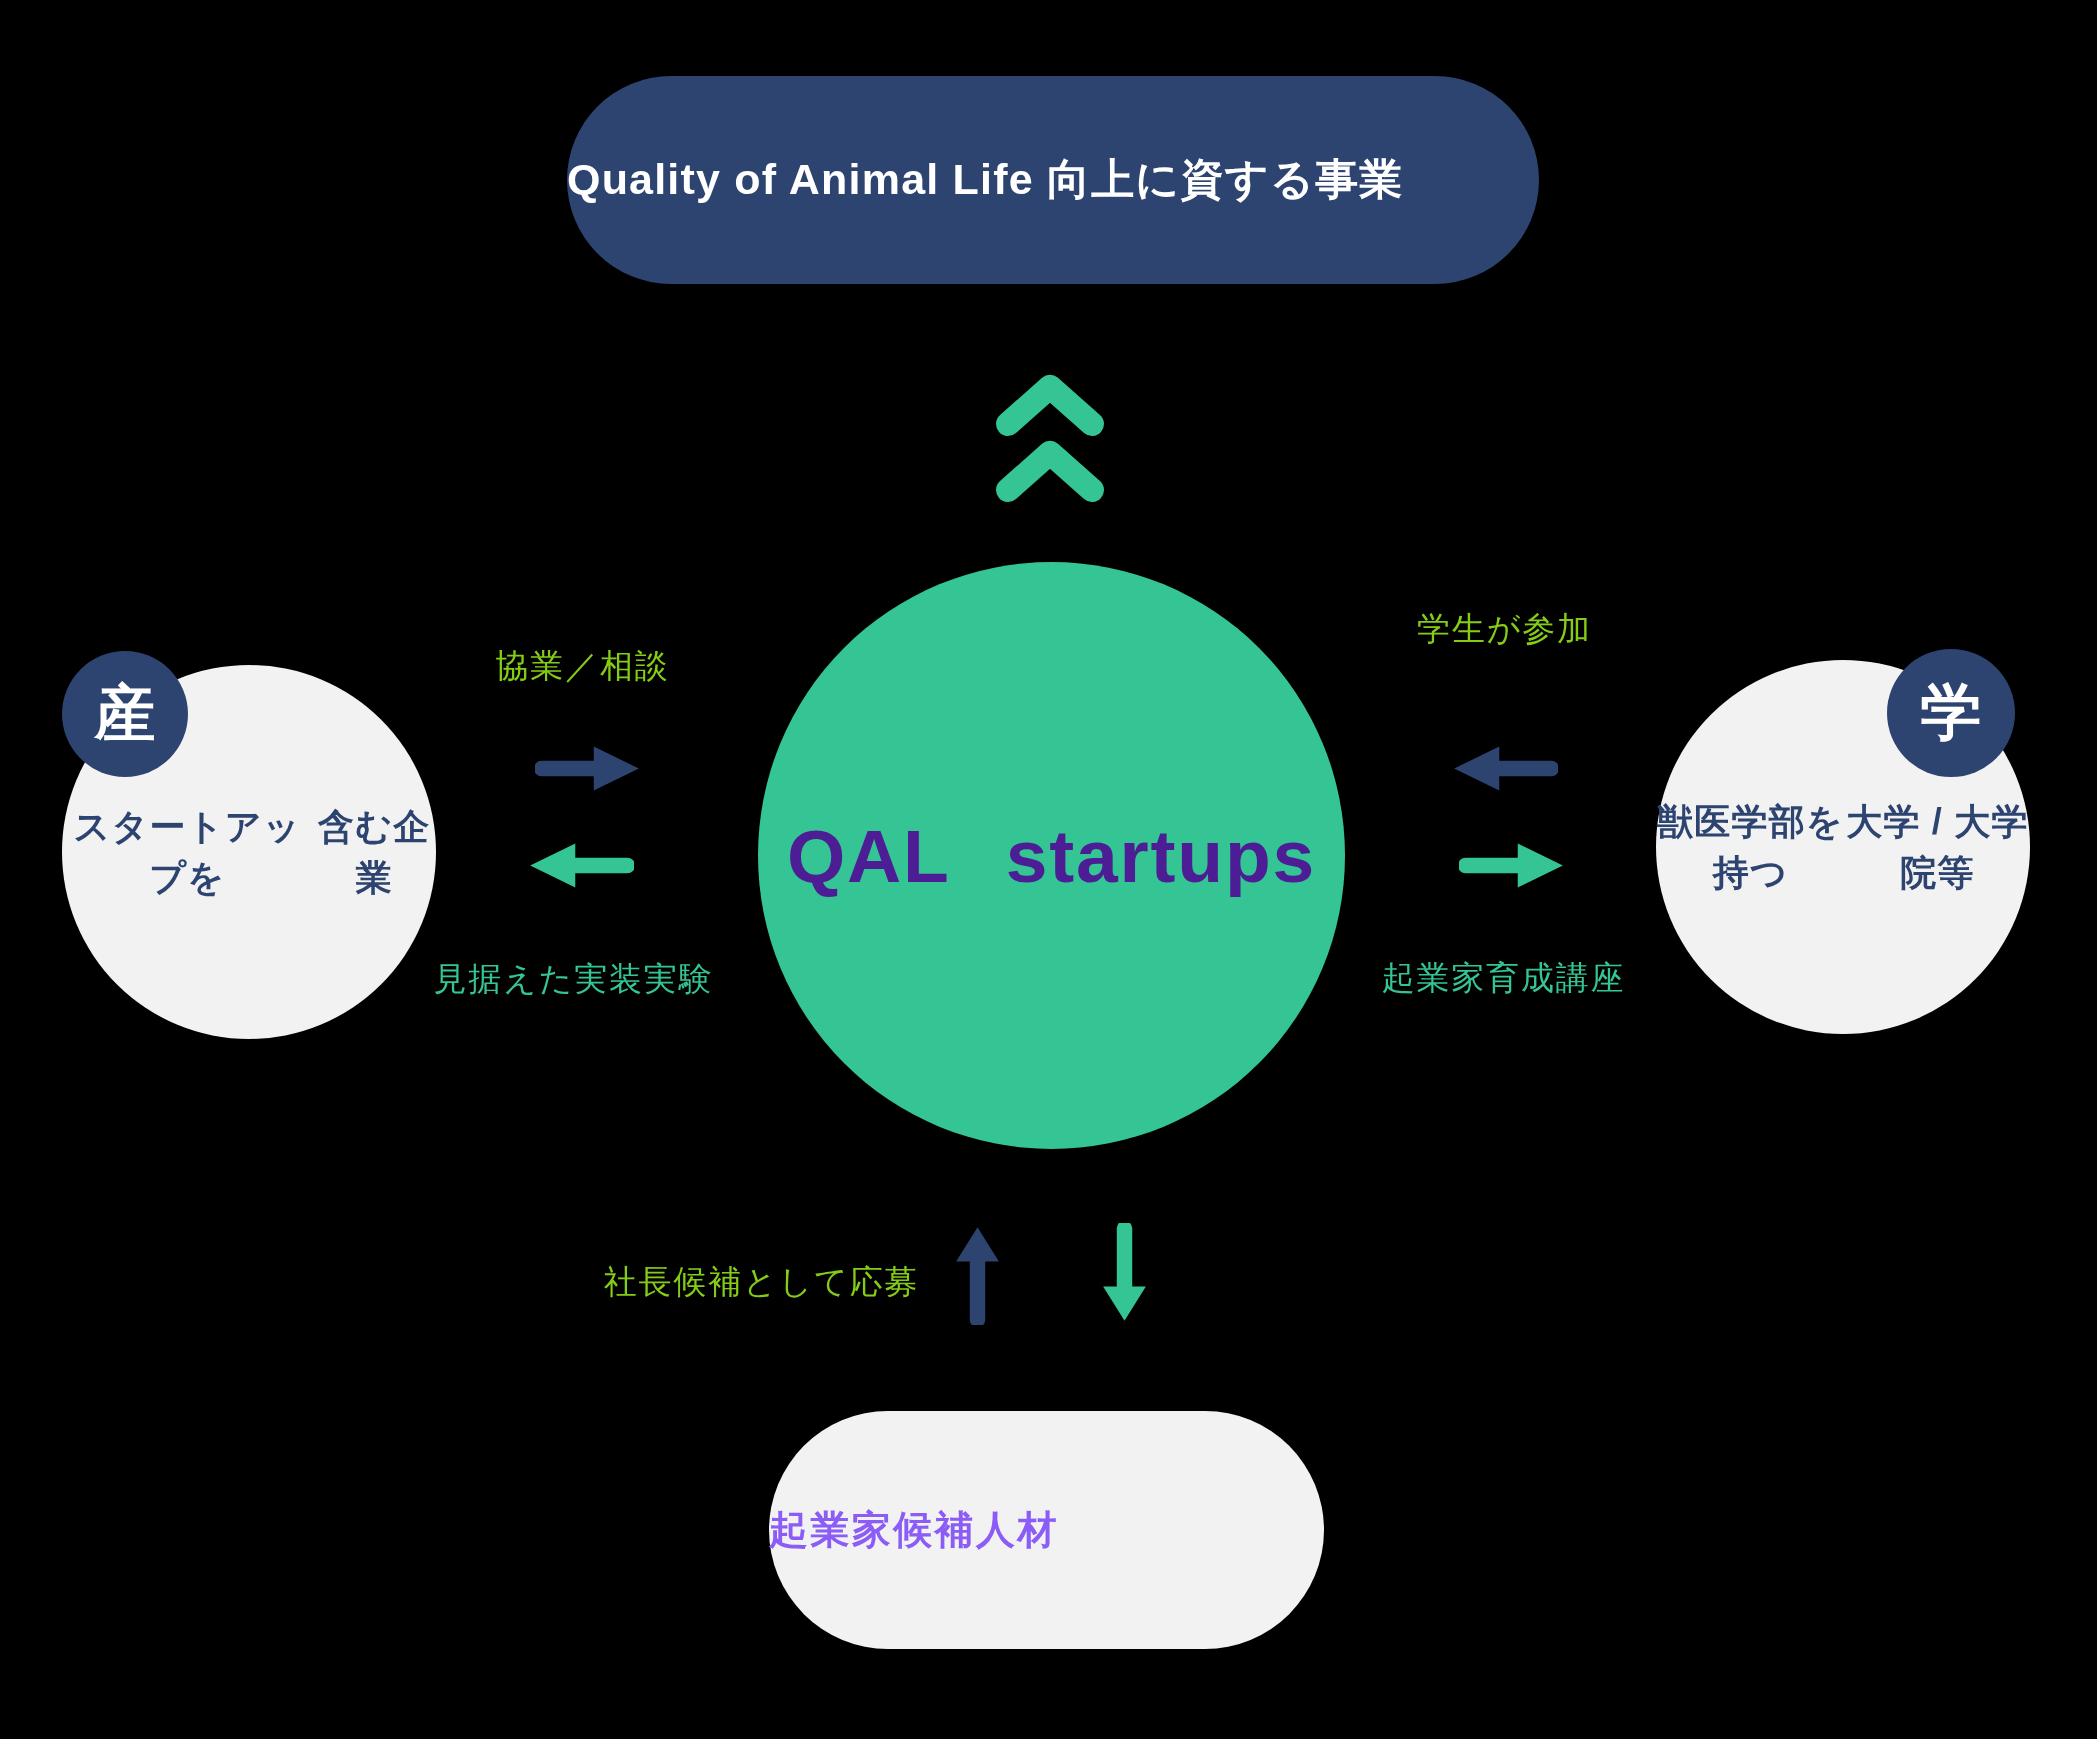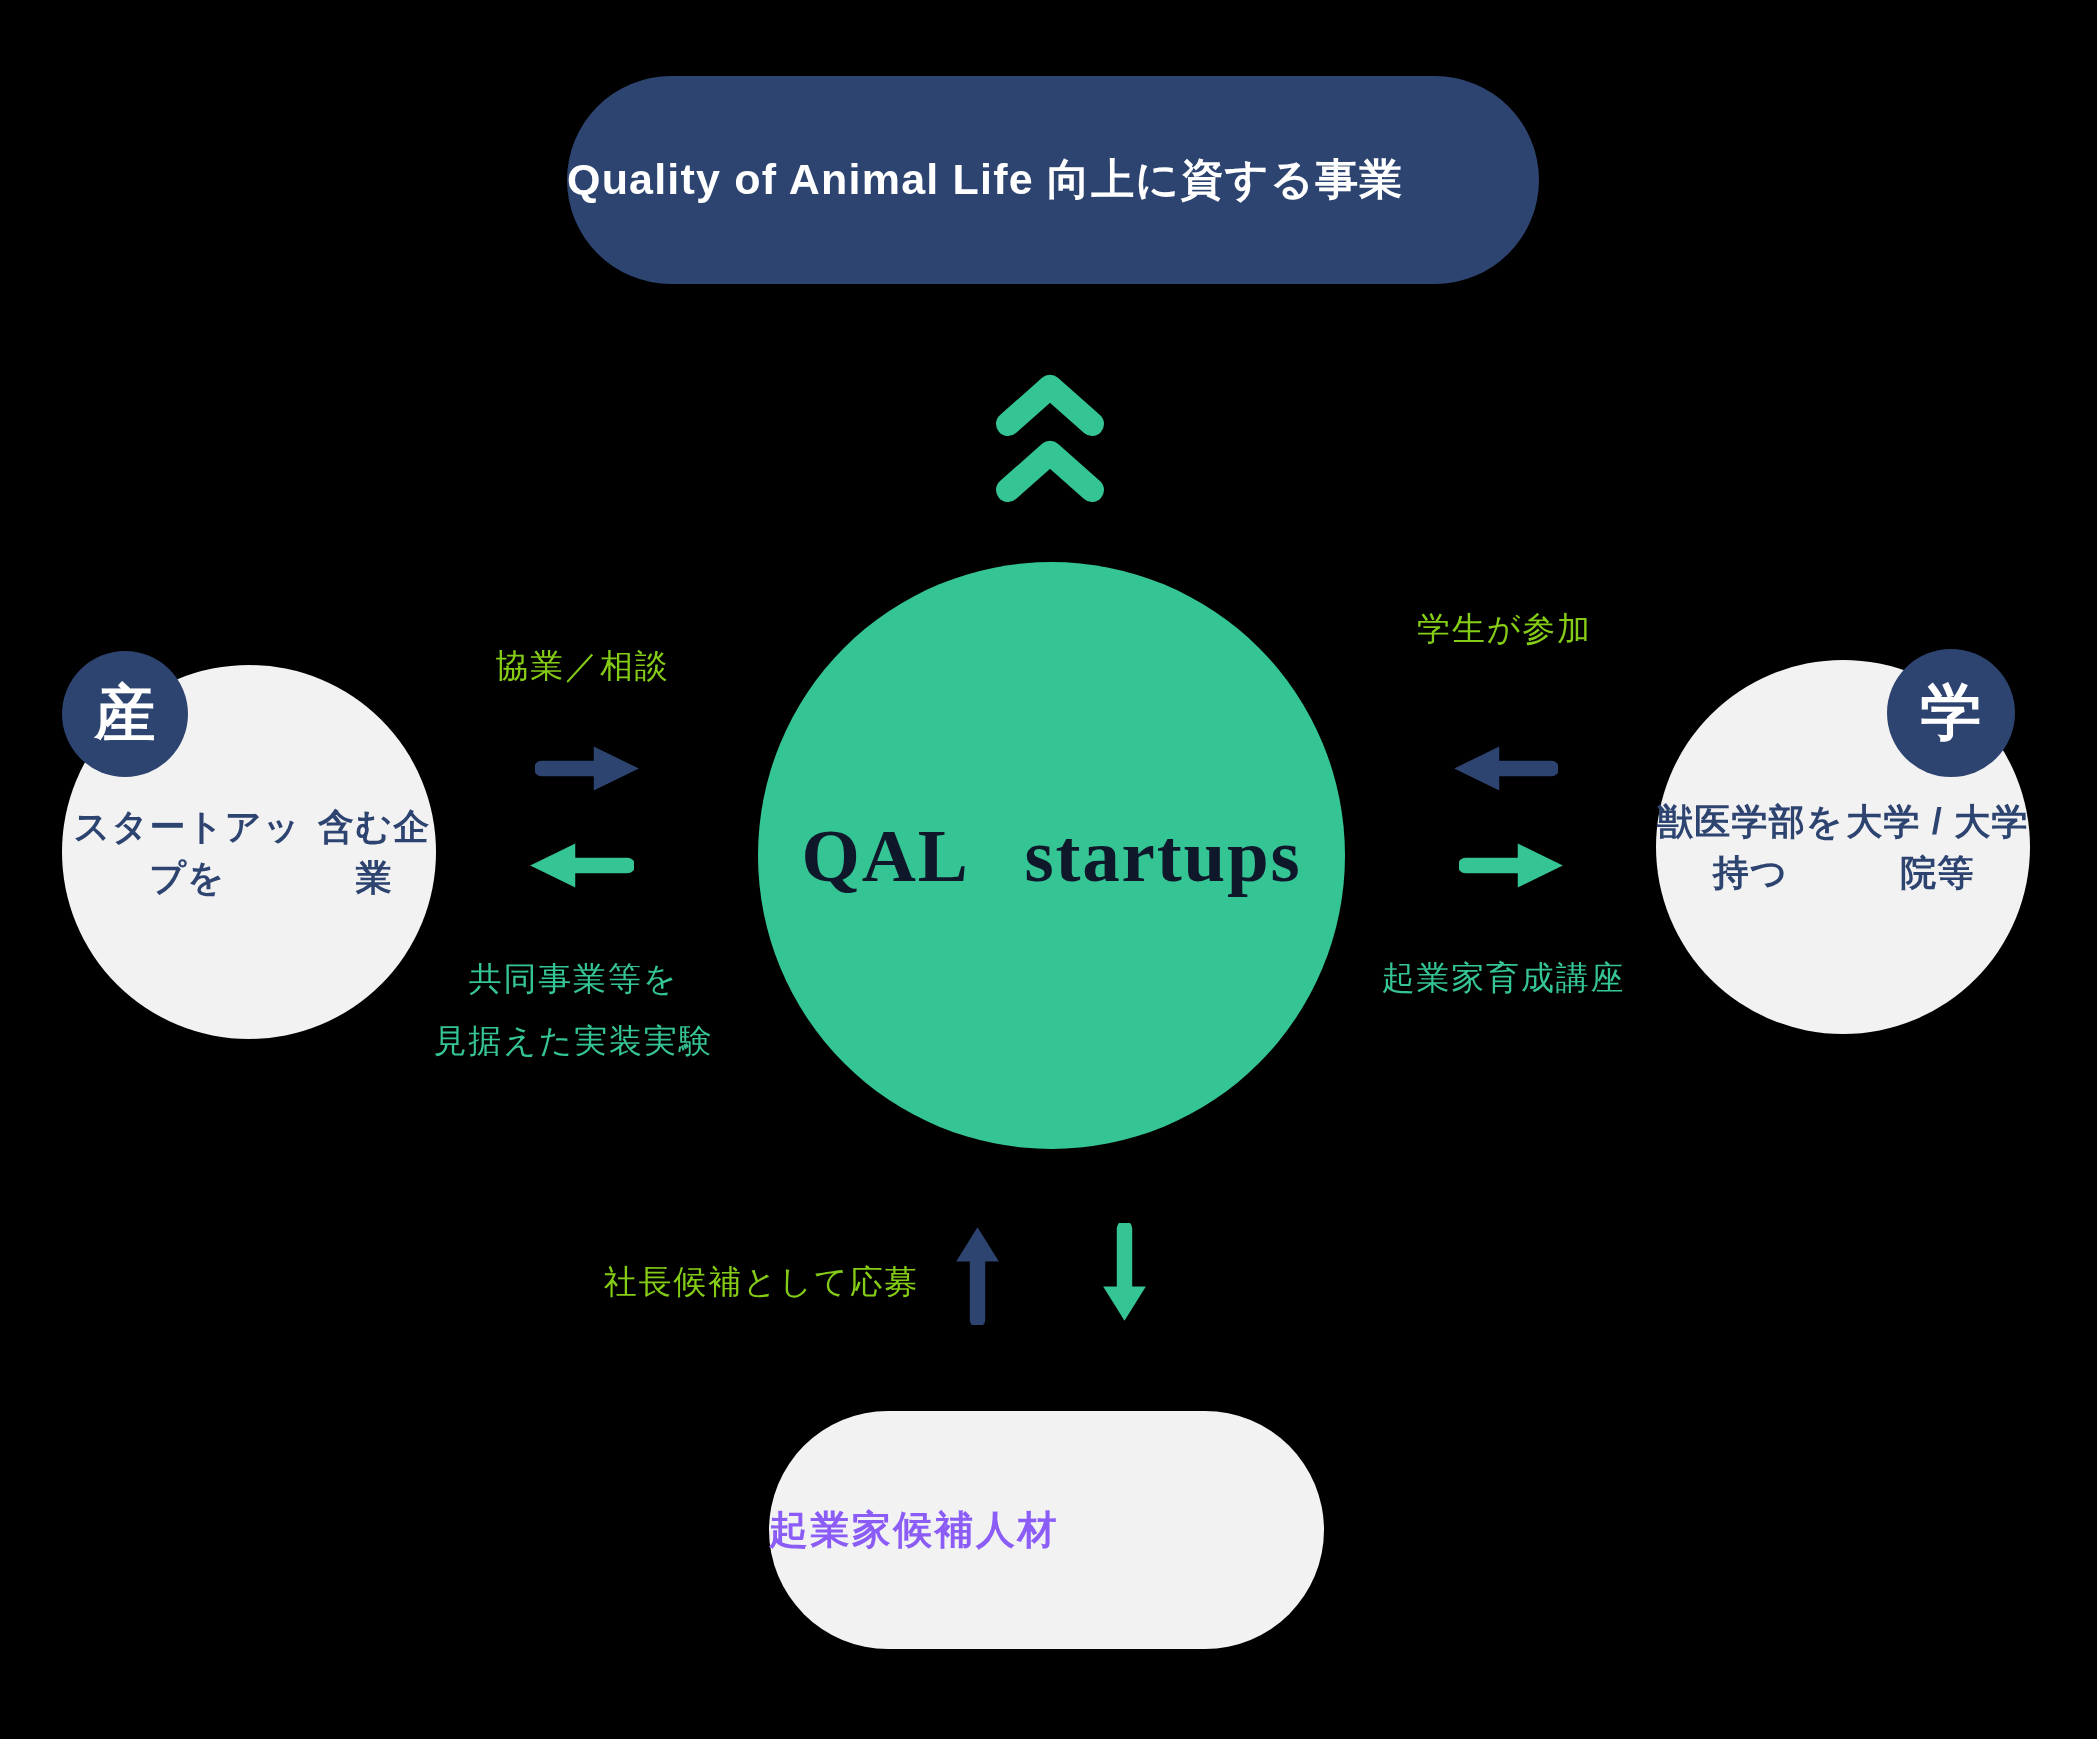--- a/index.html
+++ b/index.html
@@ -19,22 +19,22 @@
   #talent-pill {
     left:769px; top:1411px; width:555px; height:238px;
     background:#F2F2F3; border-radius:119px;
     color:#8b5cf6; font-size:39px; font-weight:700; letter-spacing:2.4px;
   }
   #qal-circle {
     left:758px; top:562px; width:587px; height:587px; border-radius:50%;
     background:#35C493; display:flex; align-items:center; justify-content:center;
   }
   #qal-circle .wordmark {
-    color:#0f172a; font-size:75px; font-weight:700; letter-spacing:1.8px;
-    display:flex; align-items:baseline;font-family:Liberation Serif, serif;
+    color:#4c1d95; font-size:75px; font-weight:700; letter-spacing:1.8px;
+    display:flex; align-items:baseline;
   }
   #qal-circle .wordmark .w2 { margin-left:55px; }
   .side-circle {
     border-radius:50%; background:#F2F2F3;
     display:flex; flex-direction:row; align-items:center; justify-content:center;
     color:#2E4470; font-size:36px; font-weight:700; line-height:51px;
     text-align:center; letter-spacing:1.2px;
   }
   #industry-circle { left:62px;  top:665px; width:374px; height:374px; }
   #academia-circle { left:1656px; top:660px; width:374px; height:374px; }
@@ -100,21 +100,20 @@
       <polygon points="98,6 174,43 98,80" fill="#2E4470"></polygon>
     </svg>
   </div>
   <div class="abs" style="left:526px; top:840px; width:108px; height:51px;">
     <svg width="108" height="51" viewBox="0 0 180 86">
       <line x1="170" y1="43" x2="72" y2="43" stroke="#35C493" stroke-width="26" stroke-linecap="round"></line>
       <polygon points="82,6 6,43 82,80" fill="#35C493"></polygon>
     </svg>
   </div>
   <div class="abs flow-label green-text two-line" style="left:394px; top:948px;">
-    <span class="blk">共同事業等を</span>
     <span class="blk">見据えた実装実験</span>
   </div>
 
   <div class="abs flow-label navy-text" style="left:1325px; top:607px;">学生が参加</div>
   <div class="abs" style="left:1450px; top:743px; width:108px; height:51px;">
     <svg width="108" height="51" viewBox="0 0 180 86">
       <line x1="170" y1="43" x2="72" y2="43" stroke="#2E4470" stroke-width="26" stroke-linecap="round"></line>
       <polygon points="82,6 6,43 82,80" fill="#2E4470"></polygon>
     </svg>
   </div>

